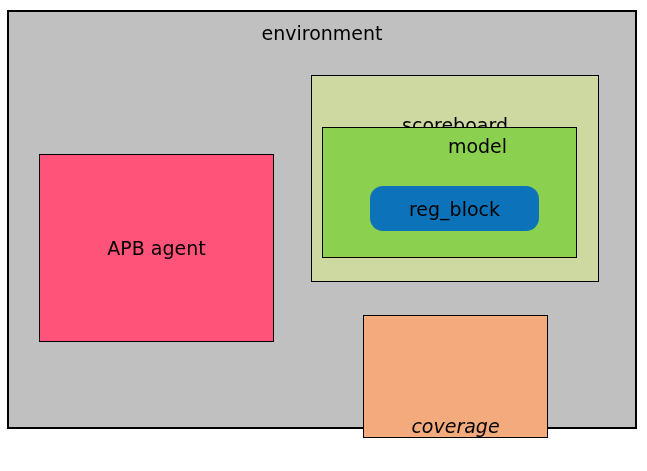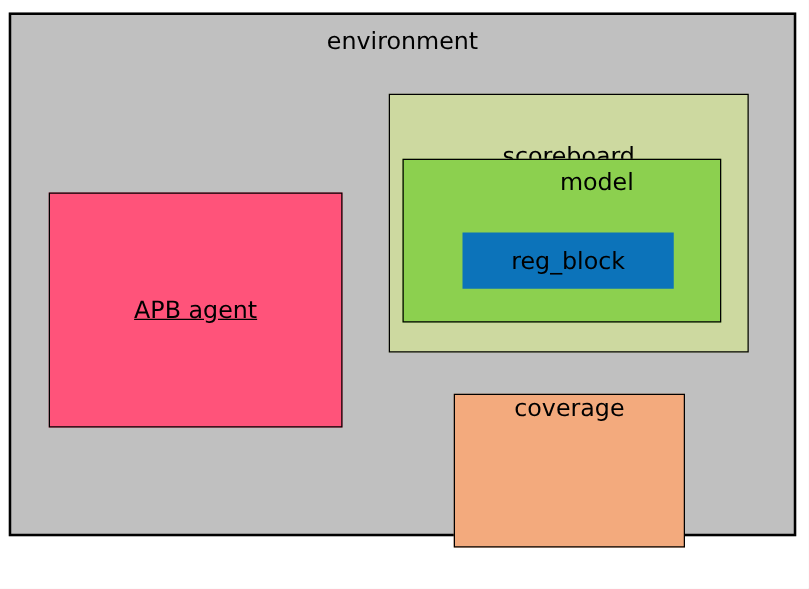--- a/index.html
+++ b/index.html
@@ -38,21 +38,20 @@
   }
   .environment > .top-label { padding-top: 10px; }
   .apb-agent {
     left: 30px;
     top: 142px;
     width: 235px;
     height: 188px;
     display: flex;
     align-items: center;
     justify-content: center;
-    text-decoration: underline;
   }
   .scoreboard {
     left: 302px;
     top: 63px;
     width: 288px;
     height: 207px;
   }
   .scoreboard > .top-label { padding-top: 12px; margin-top: 26px; }
   .model {
     left: 10px;
@@ -70,22 +69,23 @@
     display: flex;
     align-items: center;
     justify-content: center;
   }
   .coverage {
     left: 354px;
     top: 303px;
     width: 185px;
     height: 123px;
     display: flex;
-    align-items: flex-start;
+    align-items: flex-end;
     justify-content: center;
+    font-style: italic;
   }
   .label {
     white-space: nowrap;
   }
 </style>
 </head>
 <body>
 
 <div class="stage">
 
@@ -98,21 +98,21 @@
     </div>
 
     <div class="box scoreboard" style="background-color: rgb(205, 217, 160);">
 
       <span class="top-label">scoreboard</span>
 
       <div class="box model" style="background-color: rgb(140, 208, 79);">
 
         <span class="top-label">model</span>
 
-        <div class="box reg-block" style="background-color: rgb(12, 115, 186);">
+        <div class="box reg-block" style="background-color: rgb(12, 115, 186); border-radius: 13px;">
           <span class="label">reg_block</span>
         </div>
 
       </div>
     </div>
 
     <div class="box coverage" style="background-color: rgb(243, 170, 125);">
       <span class="label">coverage</span>
     </div>
 

